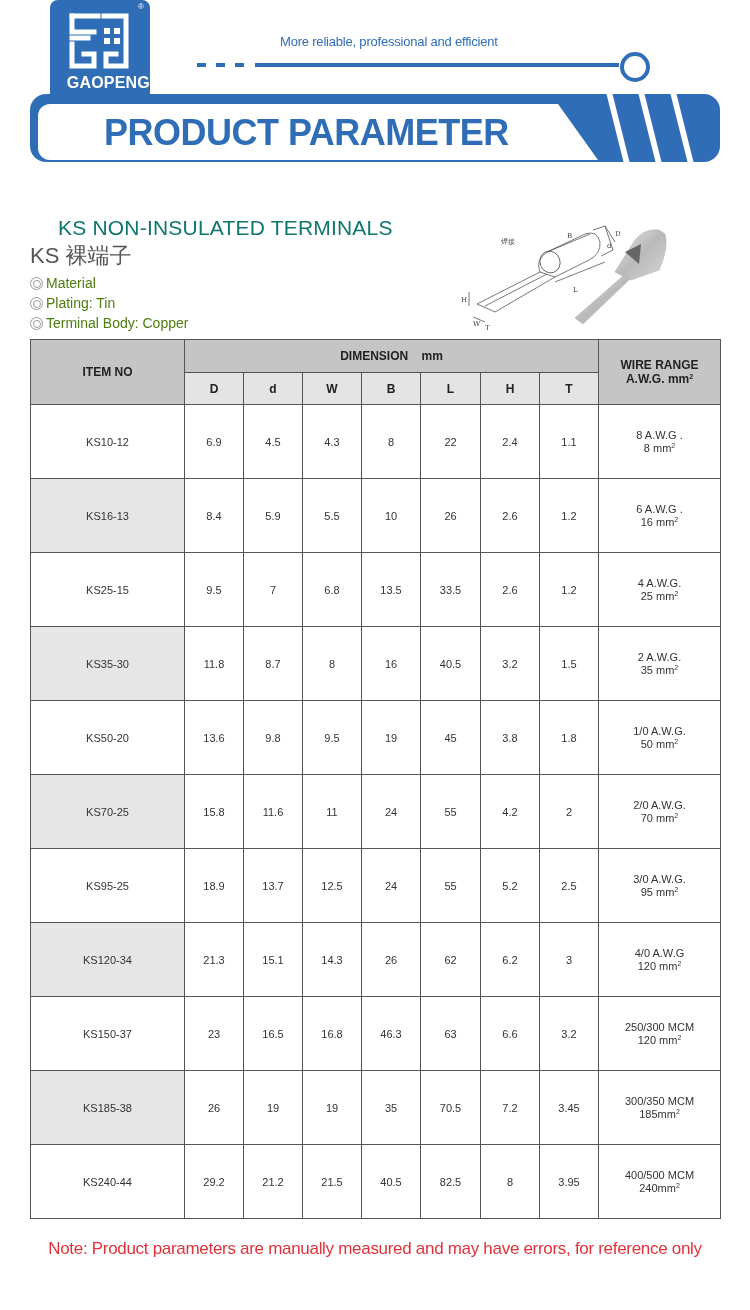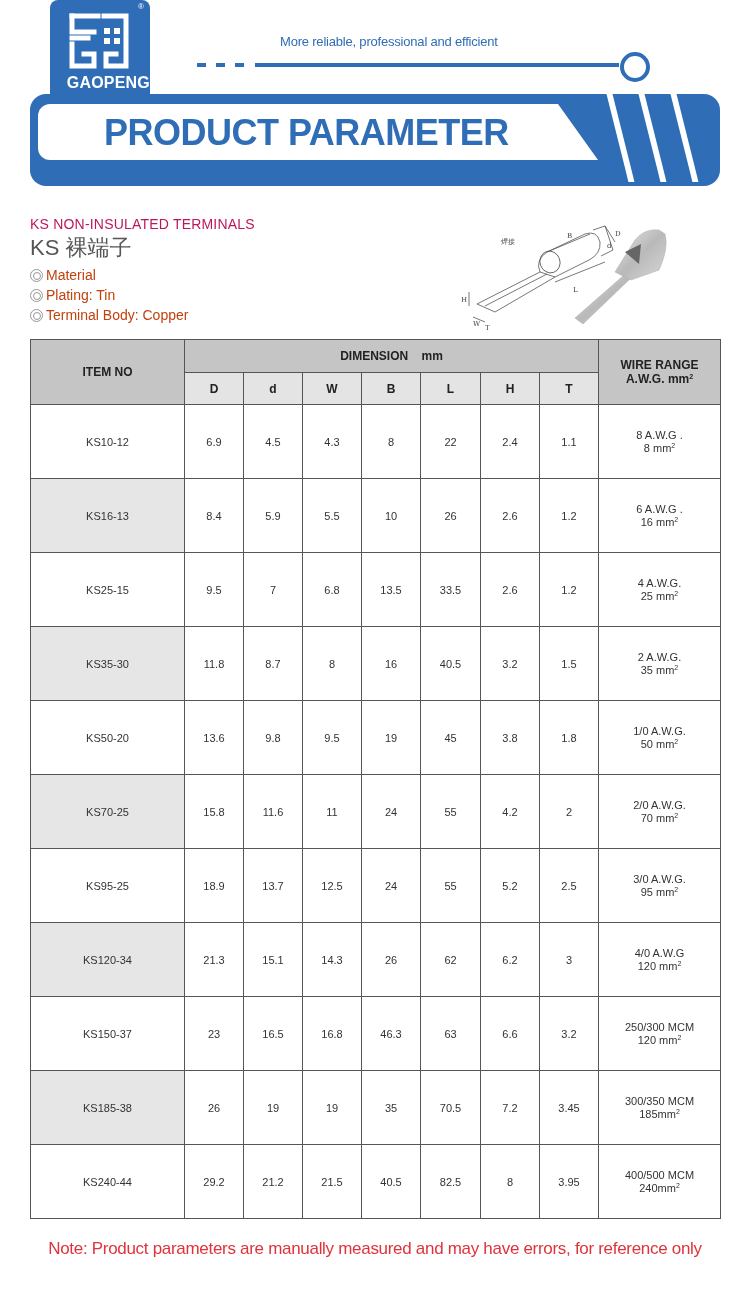--- a/index.html
+++ b/index.html
@@ -27,39 +27,39 @@
     position: absolute; left: 197px; top: 62px; width: 440px; height: 6px;
   }
   .slogan-line .dash { position: absolute; top: 1px; width: 9px; height: 4px; background: #2f6db6; }
   .slogan-line .bar { position: absolute; left: 58px; top: 1px; width: 364px; height: 4px; background: #2f6db6; }
   .slogan-circle {
     position: absolute; left: 620px; top: 52px; width: 30px; height: 30px;
     border: 4px solid #2f6db6; border-radius: 50%; background: #fff;
   }
 
   .banner {
-    position: absolute; left: 30px; top: 94px; width: 690px; height: 92px;
+    position: absolute; left: 30px; top: 94px; width: 690px; height: 68px;
     background: #2f6db6; border-radius: 16px; overflow: hidden;
   }
   .banner-inner {
     position: absolute; left: 8px; top: 10px; width: 560px; height: 56px;
     background: #fff; border-radius: 12px 0 0 12px;
     clip-path: polygon(0 0, 520px 0, 560px 100%, 0 100%);
   }
   .banner-title {
     position: absolute; left: 74px; top: 18px; color: #2f6db6;
     font-size: 36px; font-weight: bold; letter-spacing: -0.5px;
   }
   .stripe { position: absolute; top: -4px; width: 6px; height: 92px; background: #fff; transform: skewX(14deg); }
 
   
   .info { position: absolute; left: 30px; top: 216px; color: #707070; }
-  .info .title-en { font-size: 14px; letter-spacing: 0.2px; color: #be185d; }
+  .info .title-en { font-size: 21px; letter-spacing: 0.2px; color: #0f766e; margin-left: 28px; }
   .info .title-cn { font-size: 22px; color: #555; margin-top: 1px; }
-  .info .spec { font-size: 14px; color: #c2410c; margin-top: 4px; }
+  .info .spec { font-size: 14px; color: #4d7c0f; margin-top: 4px; }
   .info .spec .bullet { display: inline-block; width: 13px; height: 13px; border: 1.5px solid #999; border-radius: 50%; position: relative; vertical-align: -2px; margin-right: 3px; }
   .info .spec .bullet::after { content: ""; position: absolute; left: 2px; top: 2px; width: 6px; height: 6px; border: 1px solid #999; border-radius: 50%; }
 
   .diagram { position: absolute; left: 455px; top: 222px; width: 215px; height: 110px; }
 
   
   table.params {
     position: absolute; left: 30px; top: 339px; width: 690px;
     border-collapse: collapse; table-layout: fixed;
     font-size: 11px; color: #333;

